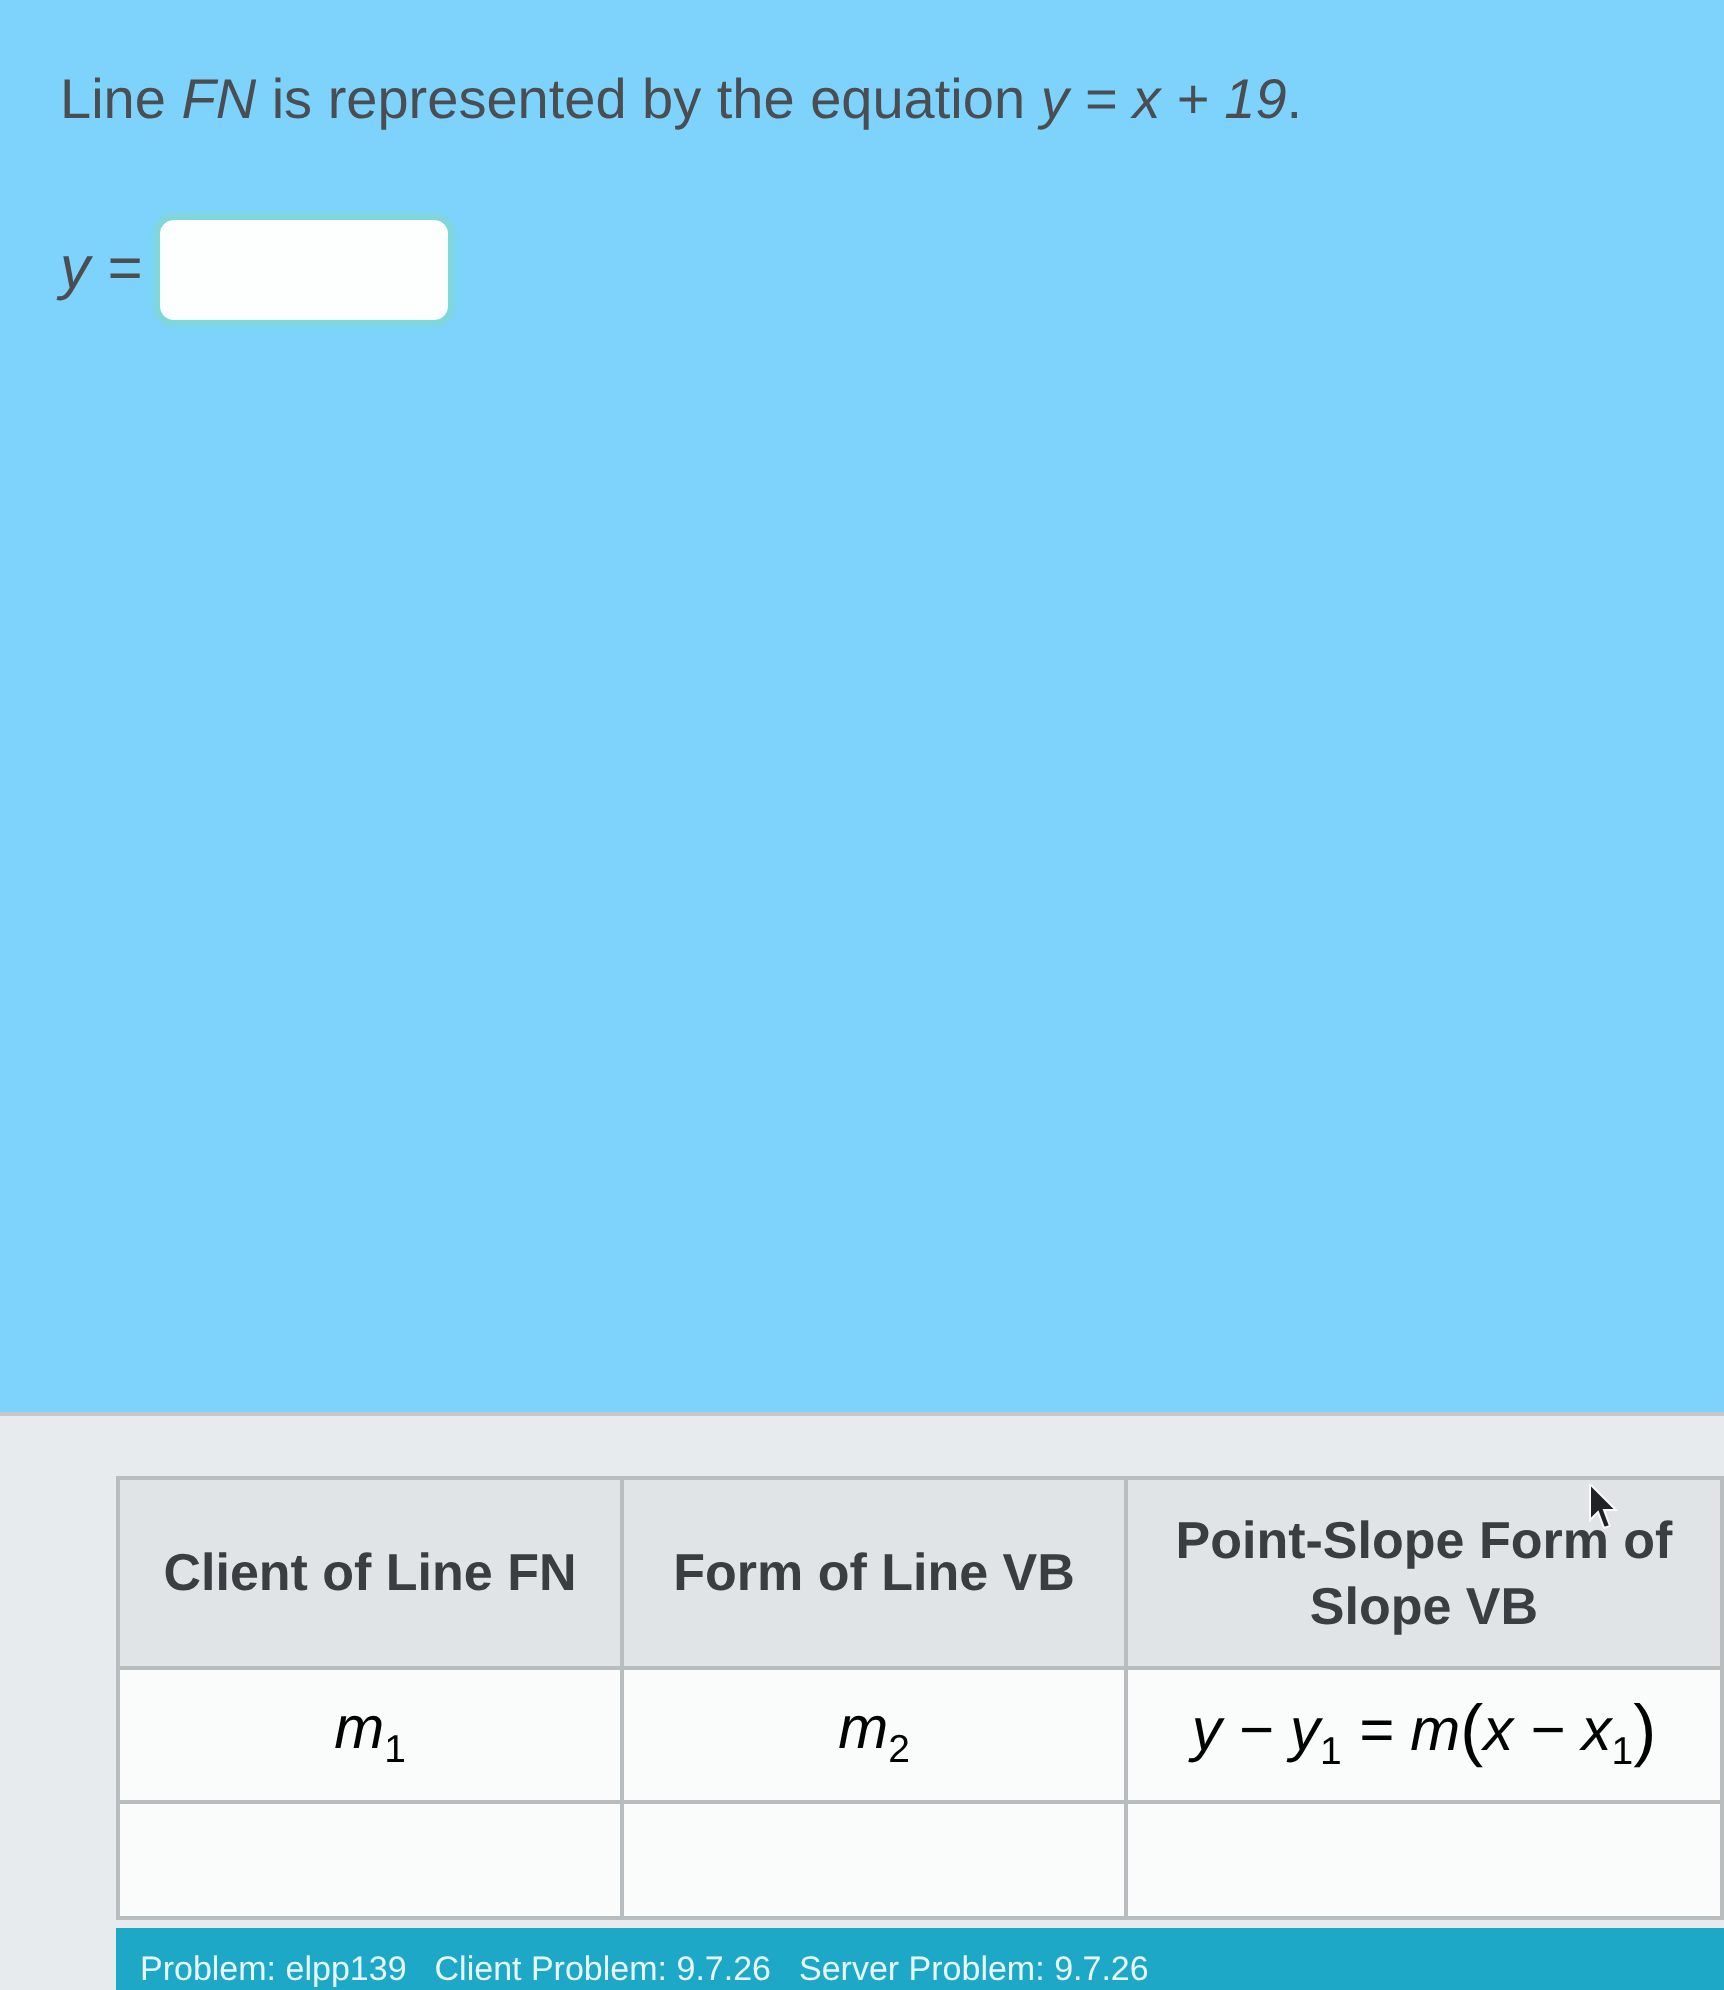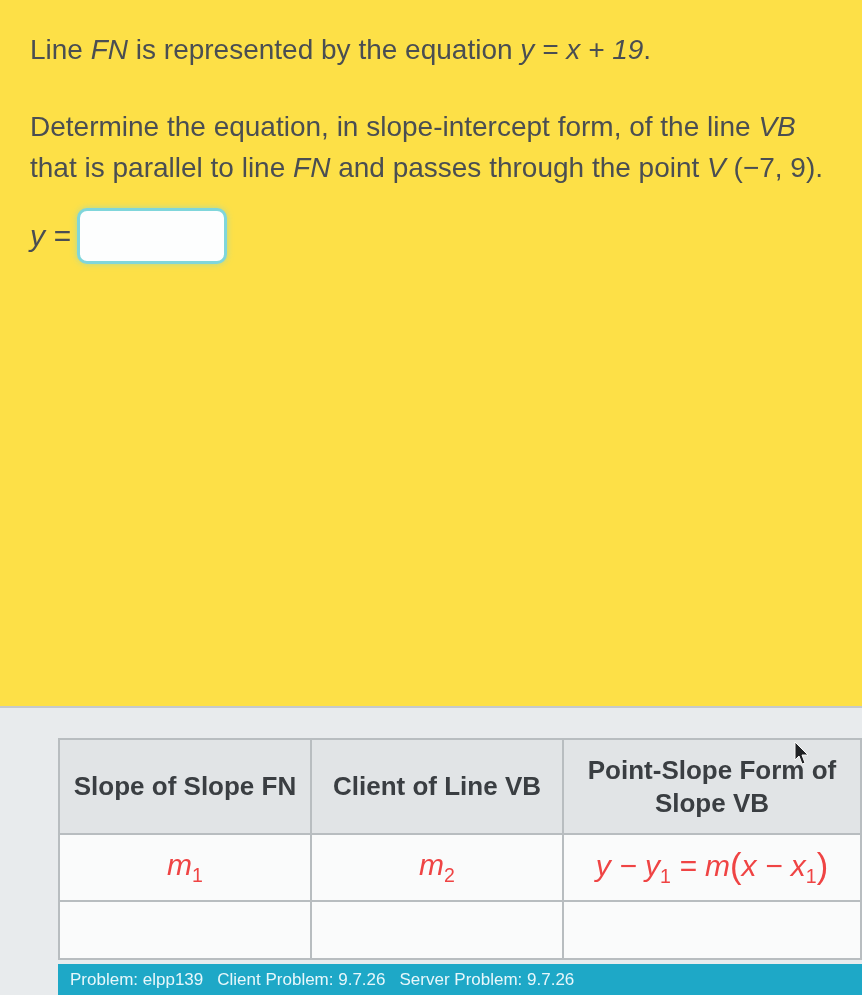--- a/index.html
+++ b/index.html
@@ -11,21 +11,21 @@
       font-family: "Segoe UI", Arial, sans-serif;
       background: #e8ebed;
       width: 862px;
       height: 995px;
       position: relative;
       color: #3a3e42;
       overflow: hidden;
     }
     .content-area {
       padding: 30px 30px 0 30px;
-      background: #fde047;
+      background: #7dd3fc;
       height: 708px;
       border-bottom: 2px solid #c5c9cc;
     }
     .line1 {
       font-size: 28px;
       line-height: 1.4;
       margin-bottom: 38px;
       color: #4a4e52;
     }
     .italic {
@@ -79,21 +79,21 @@
       background: #e1e4e6;
       font-weight: 700;
       font-size: 26px;
       color: #3a3e42;
       padding: 14px 8px;
       line-height: 1.25;
     }
     td {
       font-size: 30px;
       font-style: italic;
-      color: #ef4444;
+      color: #000000;
       padding: 12px 8px;
       height: 60px;
     }
     .sub {
       font-size: 0.65em;
       vertical-align: sub;
       font-style: normal;
     }
     .formula {
       font-style: italic;
@@ -106,21 +106,21 @@
     .footer-bar {
       position: absolute;
       left: 58px;
       right: 0;
       top: 964px;
       height: 31px;
       background: #1ea8c7;
       color: #e8f7fb;
       font-size: 17px;
       display: flex;
-      align-items: center;
+      align-items: flex-end;
       padding-left: 12px;
       gap: 14px;
       font-weight: 500;
     }
     .cursor {
       position: absolute;
       top: 742px;
       left: 794px;
       width: 18px;
       height: 24px;
@@ -135,41 +135,38 @@
     .col2 { width: 252px; }
   </style>
 </head>
 <body>
 
 <div class="content-area">
   <p class="line1">
     <span>Line </span><span class="italic">FN</span><span> is represented by the equation </span><span class="italic">y = x + 19</span><span>.</span>
   </p>
 
-  <p class="para2">
-    <span>Determine the equation, in slope-intercept form, of the line </span><span class="italic">VB</span><span> that is parallel to line </span><span class="italic">FN</span><span> and passes through the point </span><span class="italic">V</span><span> (−7, 9)</span><span>.</span>
-  </p>
 
   <div class="answer-row">
     <span class="yeq">y =</span>
     <input class="answer-input" type="text" value="" style="">
   </div>
 </div>
 
 <div class="table-wrap">
   <table>
     <colgroup>
       <col class="col1">
         <col class="col2">
         <col>
     </colgroup>
     <thead>
       <tr>
-        <th>Slope of Slope FN</th>
-        <th>Client of Line VB</th>
+        <th>Client of Line FN</th>
+        <th>Form of Line VB</th>
         <th>
           <span>Point-Slope Form of</span><br>
           <span>Slope VB</span>
         </th>
       </tr>
     </thead>
     <tbody>
       <tr>
         <td>
           <span class="italic">m</span><span class="sub">1</span>

